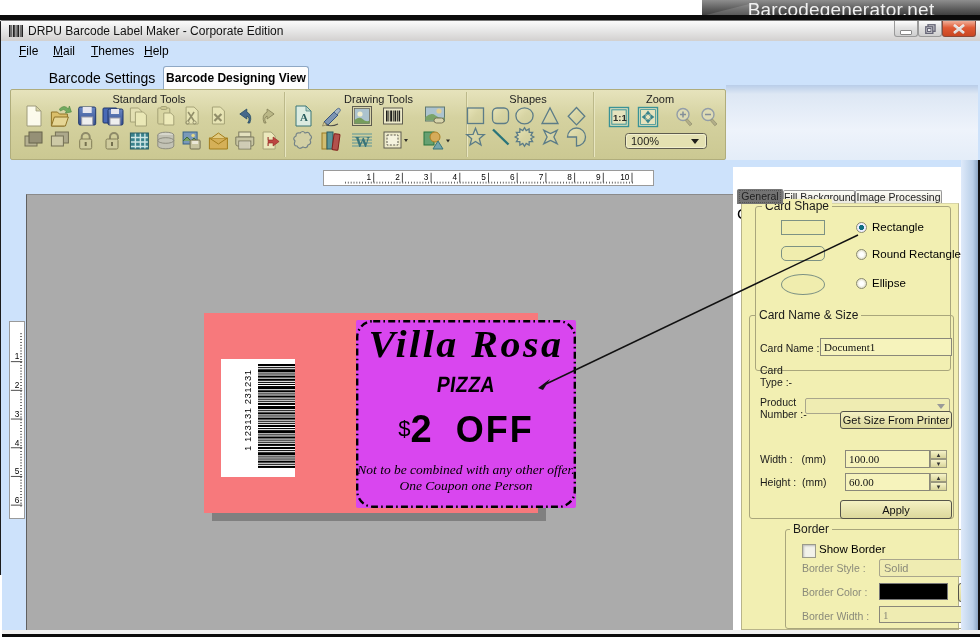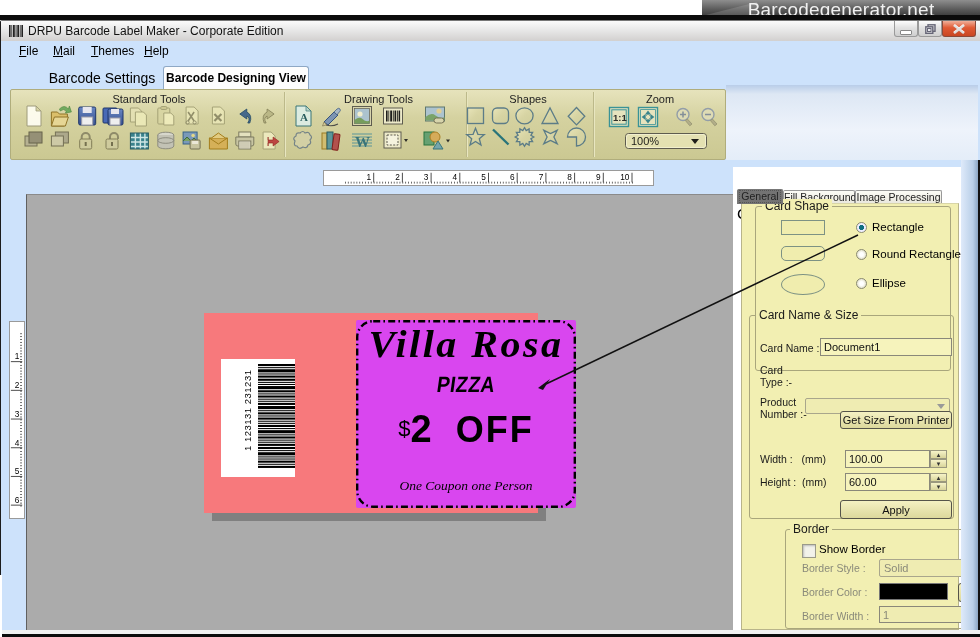--- a/index.html
+++ b/index.html
@@ -46,21 +46,21 @@
 .ptab{position:absolute;height:14px;white-space:nowrap;background:linear-gradient(#fcfcf6,#e6e4da);border:1px solid #999;border-bottom:none;border-radius:2px 2px 0 0;font-size:10.5px;text-align:center;line-height:13px;color:#222;}
 .ptabdot{outline:1px dotted #555;display:inline-block;line-height:11px;margin-top:1px;padding:0 1px;}
 .grp{position:absolute;border:1px solid #a9a67c;border-radius:3px;margin:0;padding:0;box-sizing:border-box;}
 .glegend{position:absolute;top:-8px;left:6px;background:#f2efb2;padding:0 3px;font-size:12px;color:#1a1a1a;white-space:nowrap;}
 .shprev{position:absolute;background:#f0edae;border:1px solid #7d9284;}
 .radio{position:absolute;width:11px;height:11px;border-radius:50%;background:radial-gradient(#fff 30%,#d2cfae);border:1px solid #8a8a72;box-sizing:border-box;}
 .radio.sel{background:radial-gradient(#0e6e80 0 38%,#eef 45%);}
 .rlabel{position:absolute;font-size:11.5px;color:#000;white-space:nowrap;}
 .flabel{position:absolute;font-size:10.5px;color:#1a1a1a;white-space:nowrap;}
 .dis2{color:#8a8a7a;}
-.tfield{position:absolute;background:#f6f3bc;border:1px solid #8a887a;font-family:Liberation Sans, sans-serif;font-size:11px;color:#111;padding:0 3px;box-sizing:border-box;outline:none;}
+.tfield{position:absolute;background:#f6f3bc;border:1px solid #8a887a;font-family:Liberation Serif, serif;font-size:11px;color:#111;padding:0 3px;box-sizing:border-box;outline:none;}
 .tfield.dis3{color:#8a8a7a;background:#efecb2;}
 .combo{position:absolute;background:linear-gradient(#f8f5c4,#e8e5a8);border:1px solid #55544a;border-radius:2px;display:flex;align-items:center;justify-content:space-between;padding:0 4px;box-sizing:border-box;}
 .combo.dis{background:#efecb2;border-color:#a9a68c;}
 .caret{width:0;height:0;border-left:4px solid transparent;border-right:4px solid transparent;border-top:5px solid #111;}
 .kbtn{position:absolute;background:linear-gradient(#f4f1c2,#dcd89c);border:1px solid #55544a;border-radius:3px;font-size:11px;text-align:center;color:#111;box-sizing:content-box;display:flex;align-items:center;justify-content:center;}
 .chk{position:absolute;width:12px;height:12px;background:#f2f2ea;border:1px solid #9a9a8a;box-shadow:inset 1px 1px 2px #bbb;}
 .spin{position:absolute;width:17px;display:flex;flex-direction:column;box-sizing:border-box;}
 .spin:before{content:"\25B4";}
 .spin:after{content:"\25BE";}
 .spin:before,.spin:after{flex:1;background:linear-gradient(#f6f3c8,#d8d49a);border:1px solid #9a987e;font-size:7px;line-height:7px;text-align:center;color:#333;overflow:hidden;}
@@ -668,20 +668,21 @@
         <text x="0" y="0" transform="translate(30,92) rotate(-90)" font-size="9.5" font-family="Liberation Sans,sans-serif" fill="#000" letter-spacing="0.5">1  123131   231231</text>
       </svg>
     </div>
     <div id="coupon">
       <svg width="220" height="188" viewBox="0 0 220 188" style="position:absolute;left:0;top:0;">
           <rect x="1.2" y="1.2" width="217.6" height="185.6" rx="16" fill="none" stroke="#000" stroke-width="2.4" stroke-dasharray="7 3.2 1.6 3.2"></rect>
         </svg>
       <div class="ct" id="villa">Villa Rosa</div>
       <div class="ct" id="pizza">PIZZA</div>
       <div class="ct" id="off"><span id="dollar">$</span><span id="two">2</span><span id="offw">&nbsp;&nbsp;OFF</span></div>
+      <div class="ct" id="fine1">Not to be combined with any other offer.</div>
       <div class="ct" id="fine2">One Coupon one Person</div>
     </div>
   </div>
   <svg class="abs" id="arrowsvg" width="980" height="637" viewBox="0 0 980 637" style="left:0;top:0;pointer-events:none;">
     <line x1="858" y1="235" x2="546" y2="384" stroke="#111" stroke-width="1.4"></line>
     <path d="M538,388 l12,-9 l-7,11 z" fill="#111"></path>
   </svg>
   <div class="abs" id="banner">Barcodegenerator.net</div>
   <div class="abs" id="bannertri"></div>
   <div class="abs" id="bannerfold"></div>

